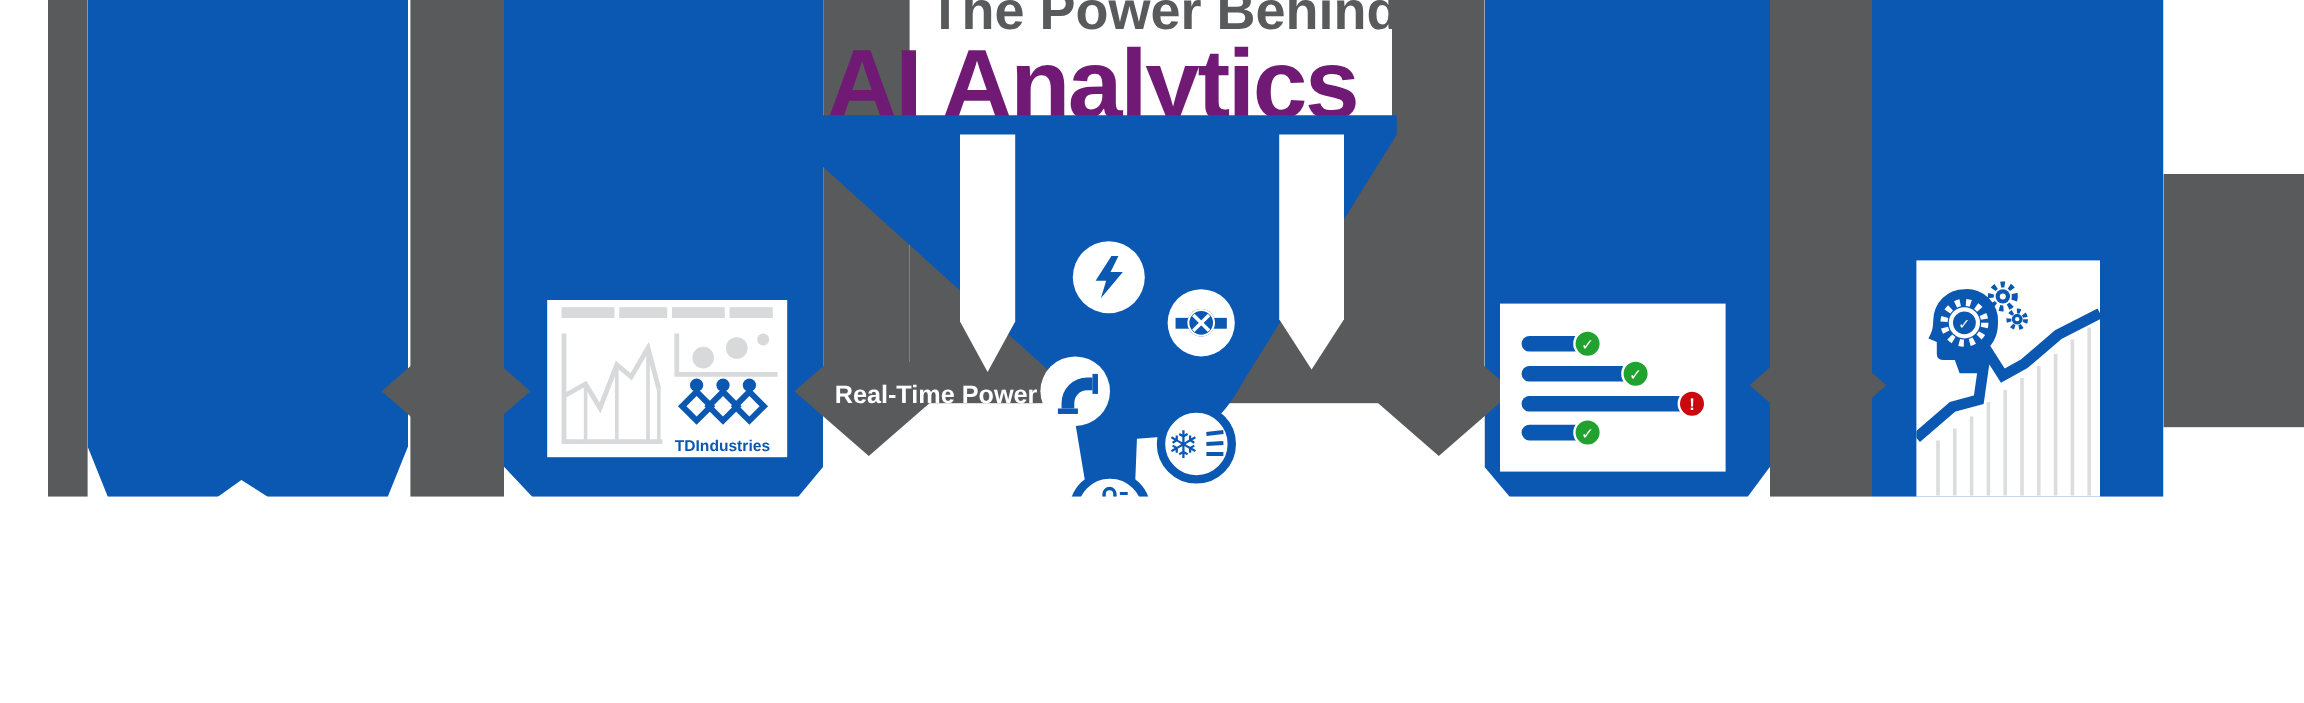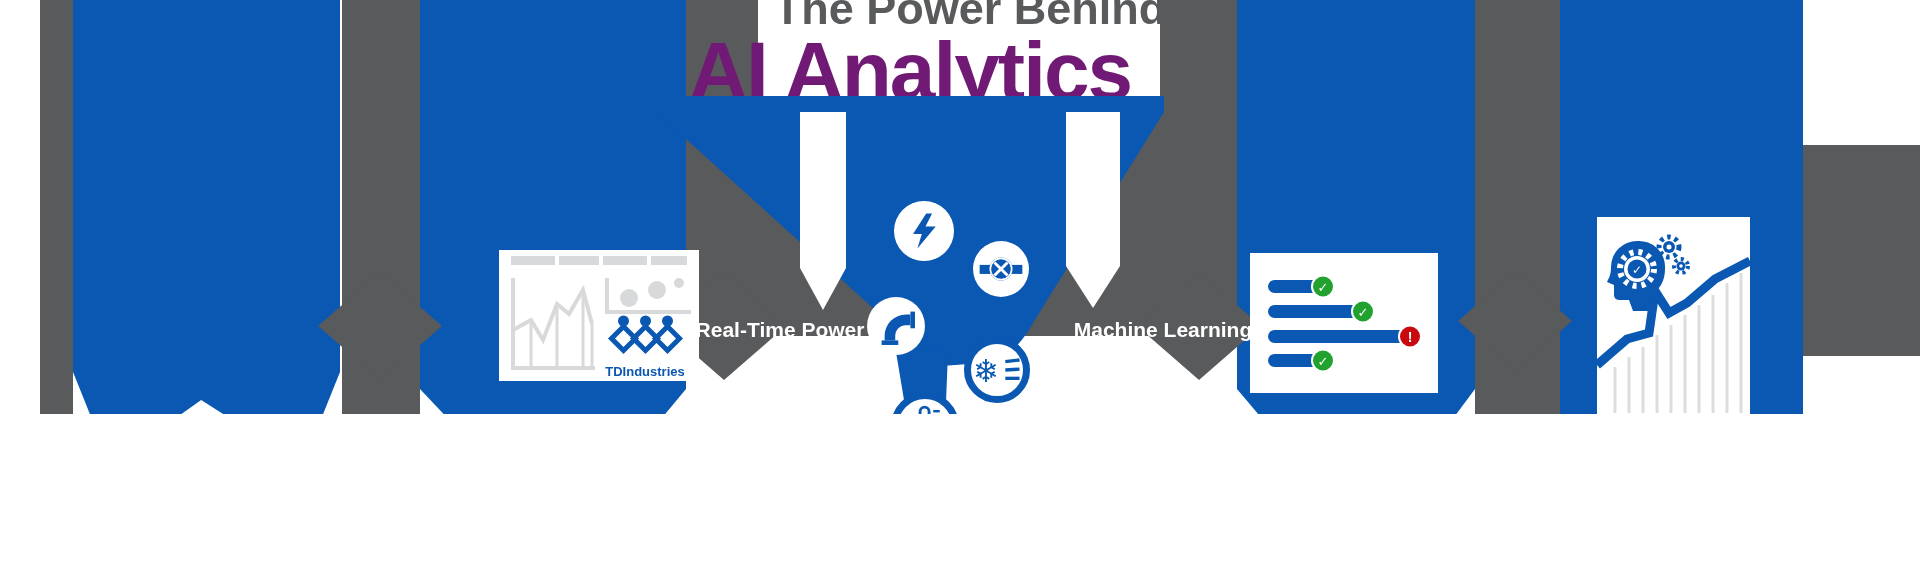--- a/index.html
+++ b/index.html
@@ -77,21 +77,20 @@
     <path d="M992,336 L1026,354 L1004,378 L980,360 Z" fill="#0a58b2"></path>
     <g>
       <path d="M800,112 H846 V268 L823,310 L800,268 Z" fill="#ffffff"></path>
     </g>
     <g>
       <path d="M1066,112 H1120 V266 L1093,308 L1066,266 Z" fill="#ffffff"></path>
     </g>
   </svg>
 
   <div class="side-label" style="left:690px;top:318px;width:180px;">Real-Time Power</div>
-  <div class="side-label" style="left:1068px;top:318px;width:190px;">Machine Learning</div>
 
   <div class="bubble" style="left:894px;top:201px;width:60px;height:60px;">
     <svg width="44" height="44" viewBox="0 0 60 60">
       <polygon points="33,6 15,34 27,34 21,54 46,24 32,24 41,6" fill="#0a58b2"></polygon>
     </svg>
   </div>
 
   <div class="bubble" style="left:973px;top:241px;width:56px;height:56px;">
     <svg width="46" height="46" viewBox="0 0 56 56">
       <rect x="2" y="23" width="52" height="11" fill="#0a58b2"></rect>
@@ -124,21 +123,21 @@
       <rect x="22" y="5" width="11" height="33" rx="5.5" fill="none" stroke="#0a58b2" stroke-width="3.5"></rect>
       <circle cx="27.5" cy="44" r="9" fill="none" stroke="#0a58b2" stroke-width="3.5"></circle>
       <circle cx="27.5" cy="44" r="4.5" fill="#0a58b2"></circle>
       <rect x="25.5" y="26" width="4" height="16" fill="#0a58b2"></rect>
       <line x1="38" y1="10" x2="46" y2="10" stroke="#0a58b2" stroke-width="3"></line>
       <line x1="38" y1="17" x2="46" y2="17" stroke="#0a58b2" stroke-width="3"></line>
       <line x1="38" y1="24" x2="46" y2="24" stroke="#0a58b2" stroke-width="3"></line>
     </svg>
   </div>
 
-  <div class="card" style="left:499px;top:250px;width:200px;height:131px;">
+  <div class="card" style="left:456px;top:250px;width:200px;height:131px;">
     <svg width="200" height="131">
       <g fill="#d8d9da">
         <rect x="12" y="6" width="44" height="9"></rect>
           <rect x="60" y="6" width="40" height="9"></rect>
         <rect x="104" y="6" width="44" height="9"></rect>
           <rect x="152" y="6" width="36" height="9"></rect>
       </g>
       <g stroke="#d8d9da" fill="none">
         <polyline points="14,28 14,118 96,118" stroke-width="4"></polyline>
         <polyline points="14,80 32,70 44,90 58,54 70,64 84,40 93,74" stroke-width="4"></polyline>

